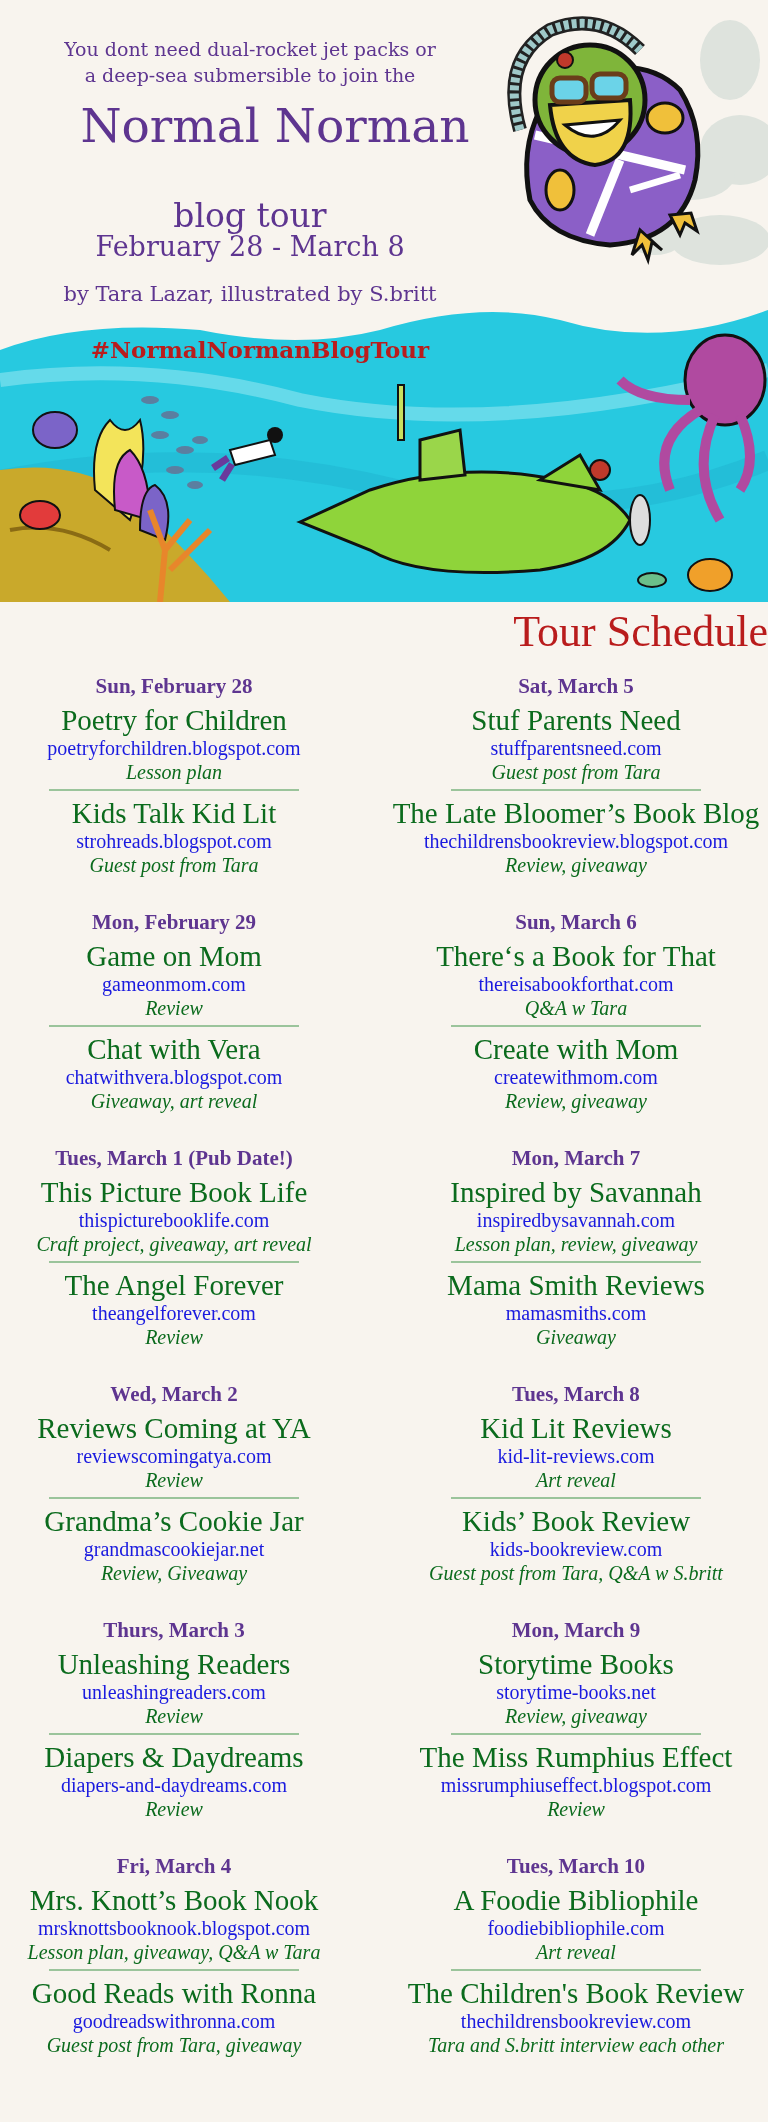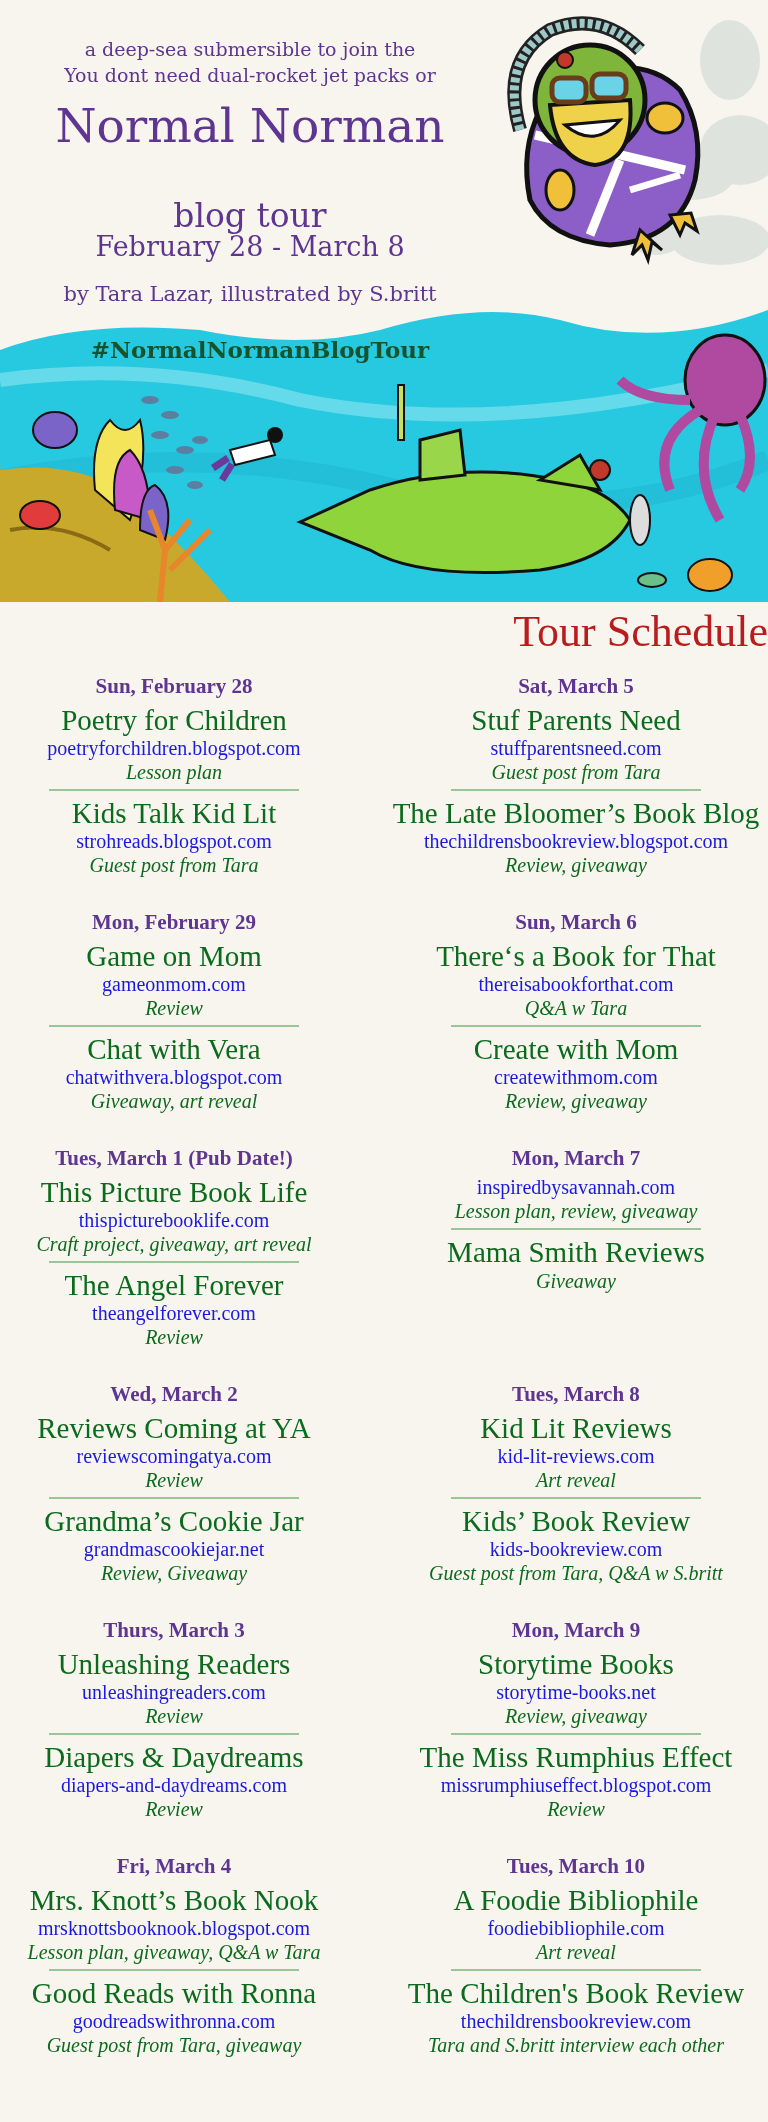--- a/index.html
+++ b/index.html
@@ -5,25 +5,25 @@
   html, body { margin: 0; padding: 0; }
   body {
     width: 768px; height: 2122px; overflow: hidden;
     background: #f8f4ee;
     font-family: "DejaVu Serif", "Liberation Serif", serif;
     position: relative;
   }
   .abs { position: absolute; }
   .hdr { left: 0; width: 500px; text-align: center; color: #5e3590; }
   .intro { top: 36px; font-size: 19px; line-height: 26px; font-family: "DejaVu Serif", serif; }
-  .title { top: 98px; font-size: 47px; line-height: 56px; }
+  .title { top: 98px; font-size: 47px; line-height: 56px; margin-left: 25px; }
   .subtitle { top: 160px; font-size: 33px; line-height: 40px; margin-top: 36px; }
   .dates { top: 222px; font-size: 27px; line-height: 34px; margin-top: 8px; }
   .byline { top: 280px; font-size: 21px; line-height: 28px; }
-  .hashtag { top: 336px; left: 0; width: 520px; text-align:center; color: #14532d; font-size: 23px; font-weight: bold; font-family: "DejaVu Serif", serif; z-index: 3; }
+  .hashtag { top: 336px; left: 0; width: 520px; text-align:center; color: #b91c1c; font-size: 23px; font-weight: bold; font-family: "DejaVu Serif", serif; z-index: 3; }
 
   .art { left: 0; top: 290px; width: 768px; height: 312px; z-index: 1; }
   .hero { left: 480px; top: 0; width: 288px; height: 290px; z-index: 2; }
 
   .sched-title { top: 604px; left: 0; width: 768px; text-align: right; color: #b91c1c; font-size: 44px; line-height: 56px; font-family: "Liberation Serif", serif; }
 
   .col { top: 668px; width: 384px; text-align: center; }
   .col.left { left: -18px; }
   .col.right { left: 384px; width: 384px; }
   .day { height: 236px; }
@@ -31,22 +31,22 @@
   .entry { padding: 0; }
   .blog { color: #0b6b1d; font-size: 29px; line-height: 33px; font-family: "Liberation Serif", serif; white-space: nowrap; }
   .url { color: #1a1adf; font-size: 20px; line-height: 23px; font-family: "Liberation Serif", serif; white-space: nowrap; text-decoration: none; display: block; }
   .note { color: #0b6b1d; font-size: 20px; line-height: 25px; font-style: italic; font-family: "Liberation Serif", serif; white-space: nowrap; }
   .divider { width: 250px; height: 2px; background: #9bc49b; margin: 4px auto 6px auto; border: 0; }
 </style>
 </head>
 <body>
 
 <div class="abs hdr intro">
+  <div>You dont need dual-rocket jet packs or</div>
   <div>a deep-sea submersible to join the</div>
-  <div>You dont need dual-rocket jet packs or</div>
 </div>
 <div class="abs hdr title">Normal Norman</div>
 <div class="abs hdr subtitle">blog tour</div>
 <div class="abs hdr dates">February 28 - March 8</div>
 <div class="abs hdr byline">by Tara Lazar, illustrated by S.britt</div>
 
 <svg class="abs hero" viewBox="0 0 288 290" xmlns="http://www.w3.org/2000/svg">
 
   <g opacity="0.55" fill="#c9d6d0">
     <ellipse cx="250" cy="60" rx="30" ry="40"></ellipse>
@@ -249,26 +249,28 @@
     <div class="entry">
       <div class="blog">Create with Mom</div>
       <a class="url">createwithmom.com</a>
       <div class="note">Review, giveaway</div>
     </div>
   </div>
 
   <div class="day">
     <div class="day-label">Mon, March 7</div>
     <div class="entry">
+      <div class="blog">Inspired by Savannah</div>
       <a class="url">inspiredbysavannah.com</a>
       <div class="note">Lesson plan, review, giveaway</div>
     </div>
     <hr class="divider">
     <div class="entry">
       <div class="blog">Mama Smith Reviews</div>
+      <a class="url">mamasmiths.com</a>
       <div class="note">Giveaway</div>
     </div>
   </div>
 
   <div class="day">
     <div class="day-label">Tues, March 8</div>
     <div class="entry">
       <div class="blog">Kid Lit Reviews</div>
       <a class="url">kid-lit-reviews.com</a>
       <div class="note">Art reveal</div>

